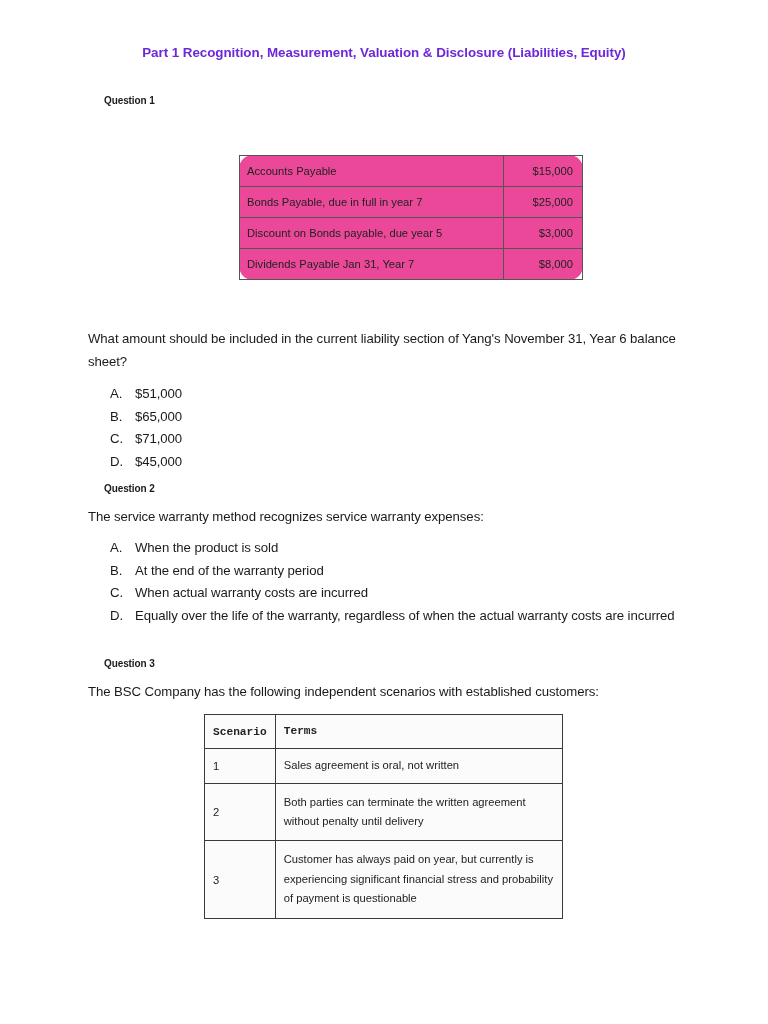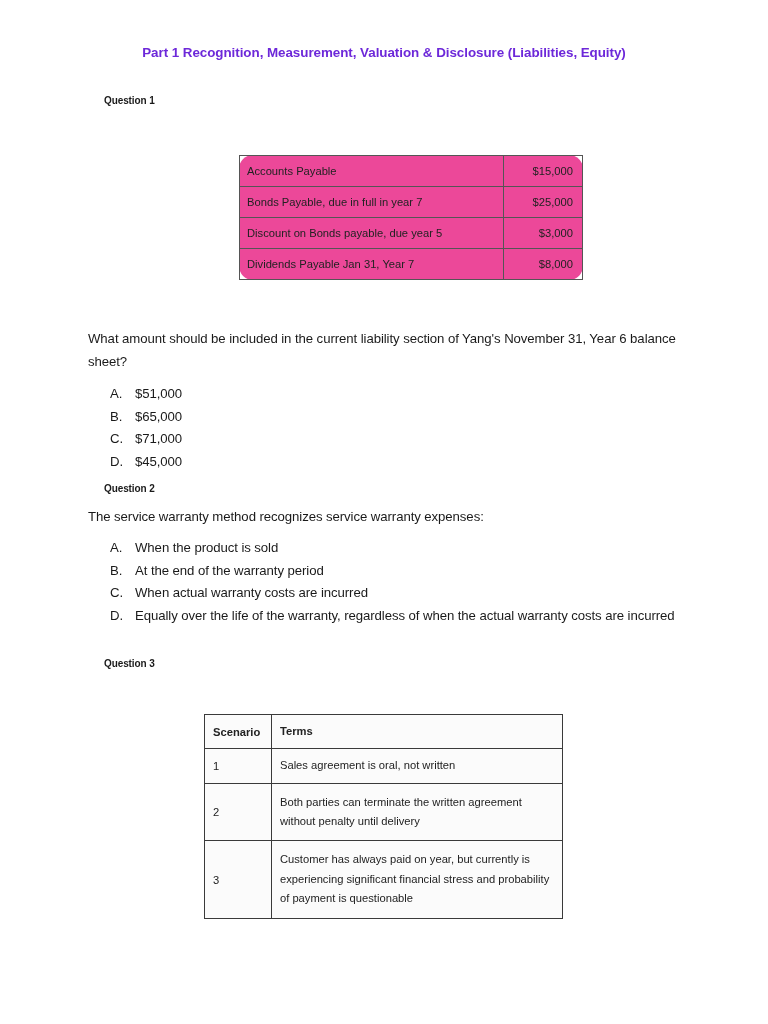--- a/index.html
+++ b/index.html
@@ -120,20 +120,21 @@
   .tbl-scenarios th,
   .tbl-scenarios td {
     border: 1px solid #3a3a3a;
     padding: 6px 8px;
     vertical-align: middle;
     text-align: left;
   }
   .tbl-scenarios th {
     font-weight: bold;
     height: 21px;
+    font-family: Liberation Mono, monospace;
   }
   .tbl-scenarios .c-scenario { width: 50px; }
   .tbl-scenarios .c-terms {
     width: 277px;
     line-height: 19.5px;
   }
   .tbl-scenarios td.c-scenario { vertical-align: middle; }
   .tbl-scenarios tr.r1 td { height: 22px; }
   .tbl-scenarios tr.r2 td { height: 44px; }
   .tbl-scenarios tr.r3 td { height: 65px; }
@@ -205,20 +206,21 @@
       <span class="marker">C.</span>
       <span class="atext">When actual warranty costs are incurred</span>
     </div>
     <div class="row">
       <span class="marker">D.</span>
       <span class="atext">Equally over the life of the warranty, regardless of when the actual warranty costs are incurred</span>
     </div>
   </div>
 
   <div class="q-heading" style="top:658px;">Question 3</div>
+  <div class="q-body" style="top:680px; width:600px;">The BSC Company has the following independent scenarios with established customers:</div>
 
   <table class="tbl-scenarios">
     <thead>
       <tr>
         <th class="c-scenario">Scenario</th>
         <th class="c-terms">Terms</th>
       </tr>
     </thead>
     <tbody>
       <tr class="r1">

